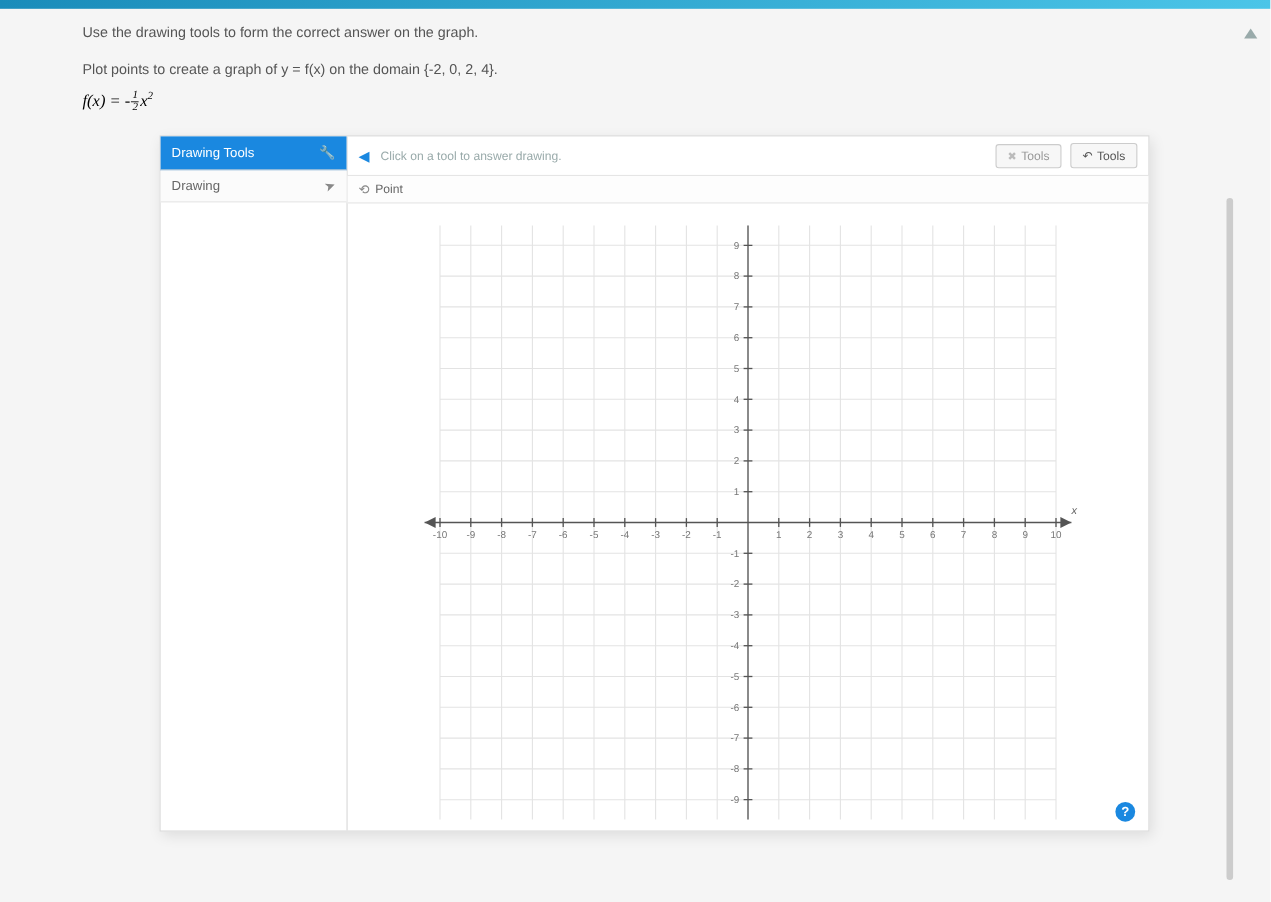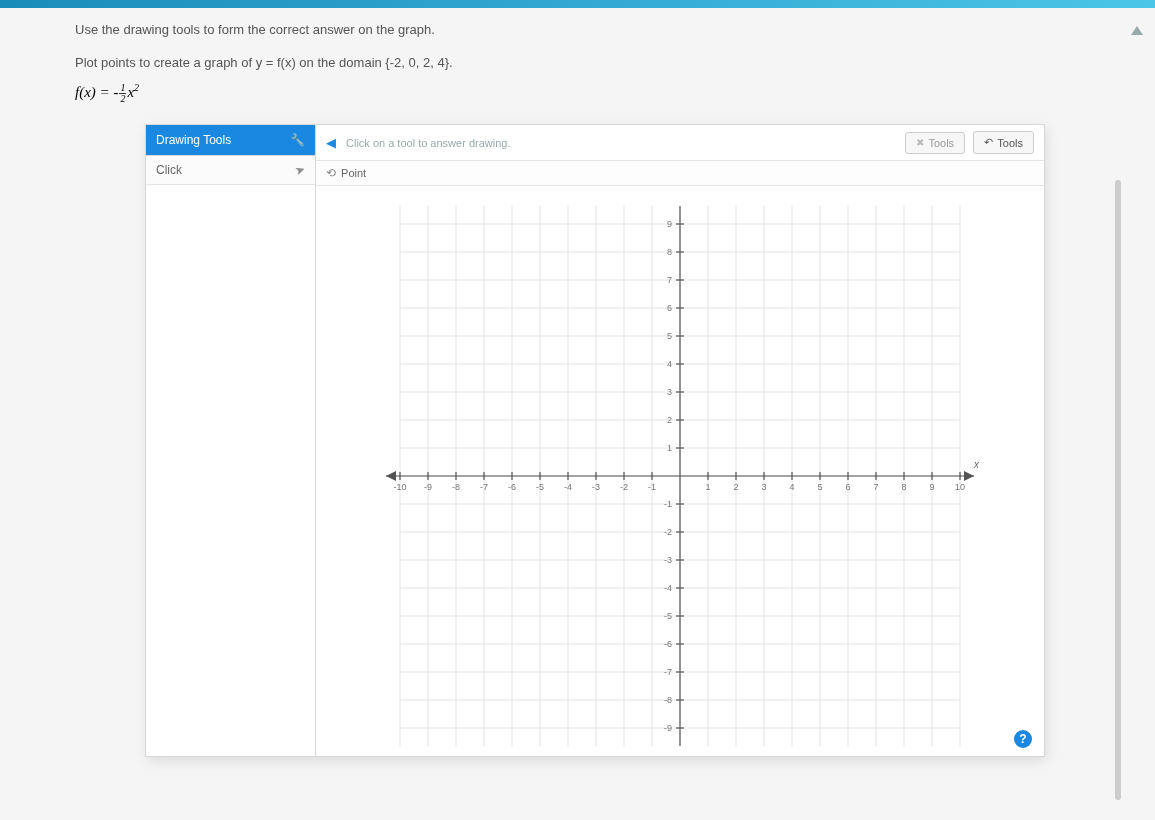--- a/index.html
+++ b/index.html
@@ -176,21 +176,21 @@
   </p>
 
   <div class="workspace">
     <div class="ws-toprow">
       <div class="tools-col">
         <div class="tool-header">
           <span>Drawing Tools</span>
           <span class="wrench">🔧</span>
         </div>
         <div class="tool-row">
-          <span>Click</span>
+          <span>Drawing</span>
           <span class="cursor-ic">➤</span>
         </div>
       </div>
 
       <div class="canvas-area">
         <div class="canvas-toolbar">
           <span class="arrow-left">◀</span>
           <span class="hint">Click on a tool to answer drawing.</span>
           <span class="spacer"></span>
           <div class="tb-btn">

